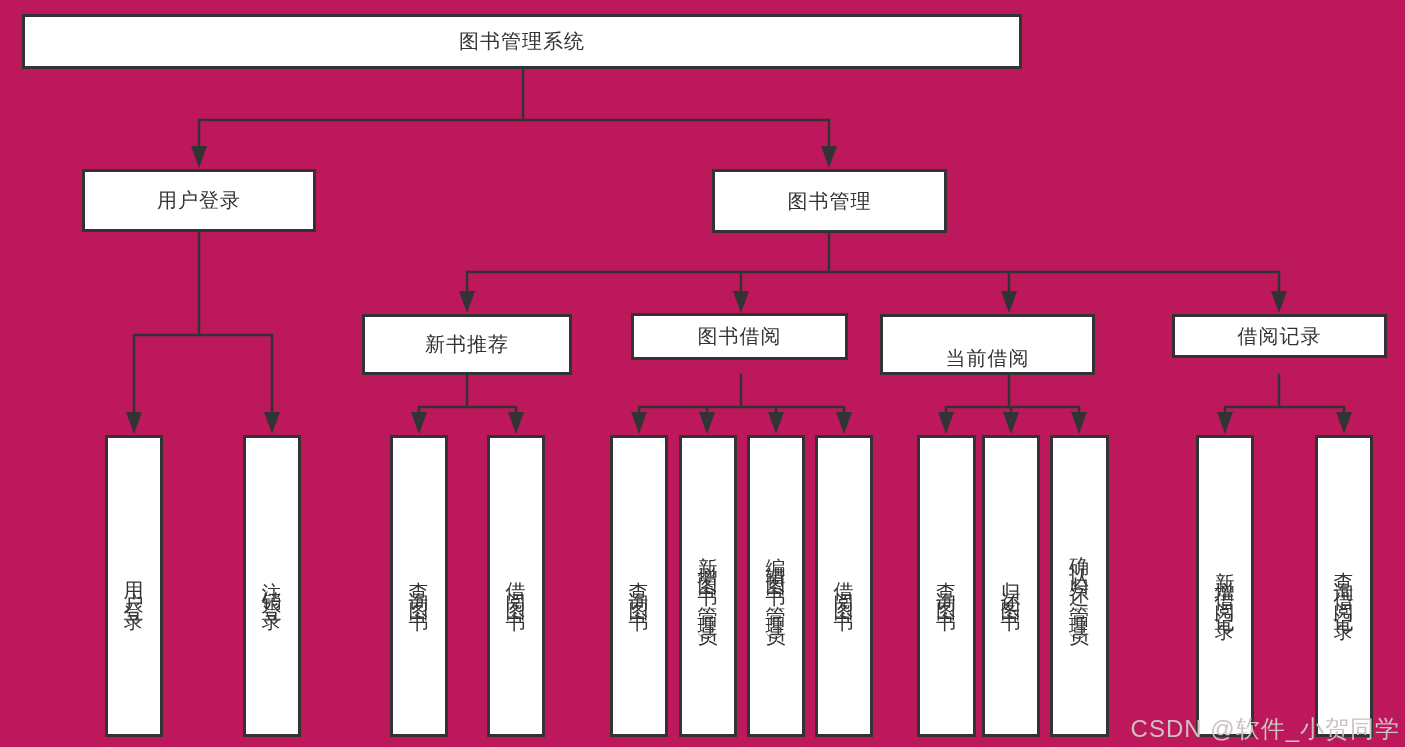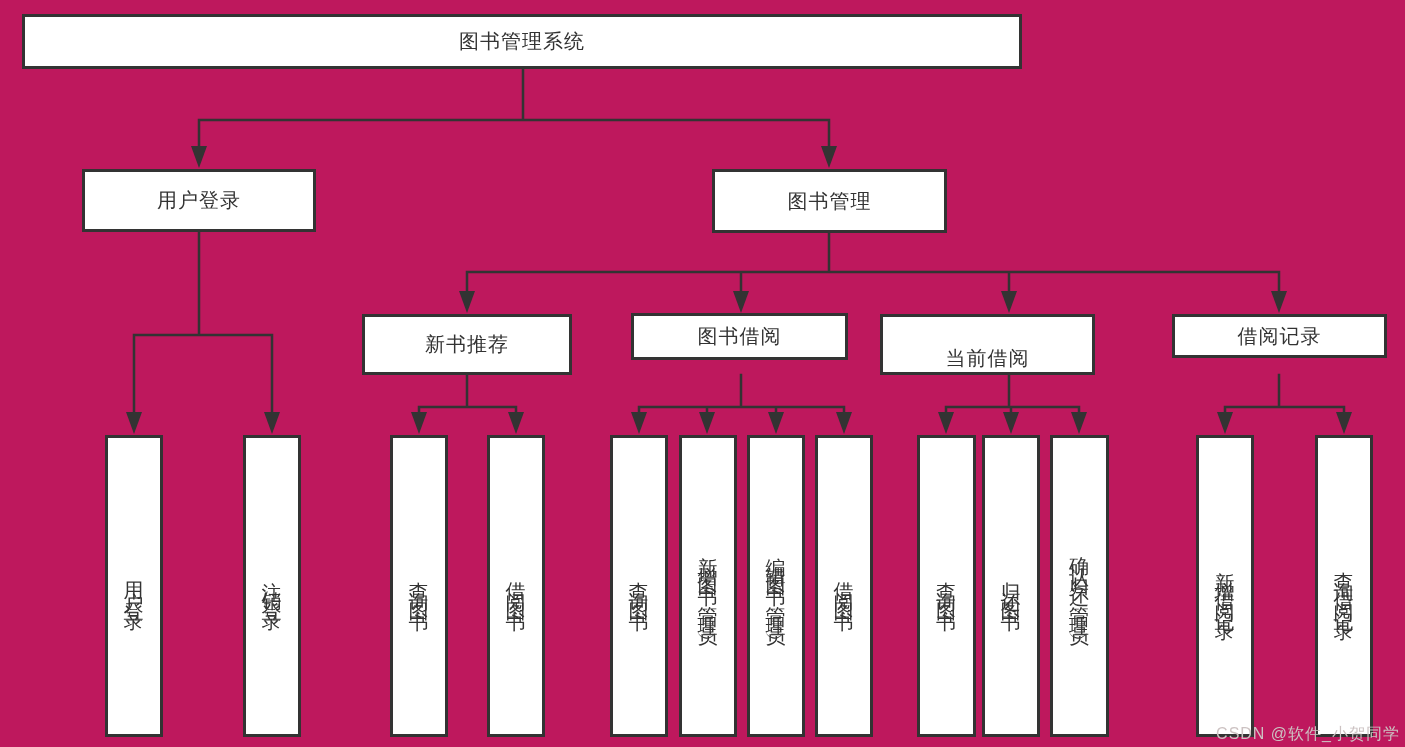--- a/index.html
+++ b/index.html
@@ -39,21 +39,21 @@
     writing-mode: vertical-rl;
     text-orientation: mixed;
     letter-spacing: 10px;
     line-height: 1;
     white-space: nowrap;
   }
   #watermark {
     position: absolute;
     right: 5px;
     bottom: 2px;
-    font-size: 16px;
+    font-size: 24px;
     color: #ccc2c2;
     letter-spacing: 1px;
     z-index: 3;
   }
 </style>
 </head>
 <body>
 
 <div id="stage">
 

